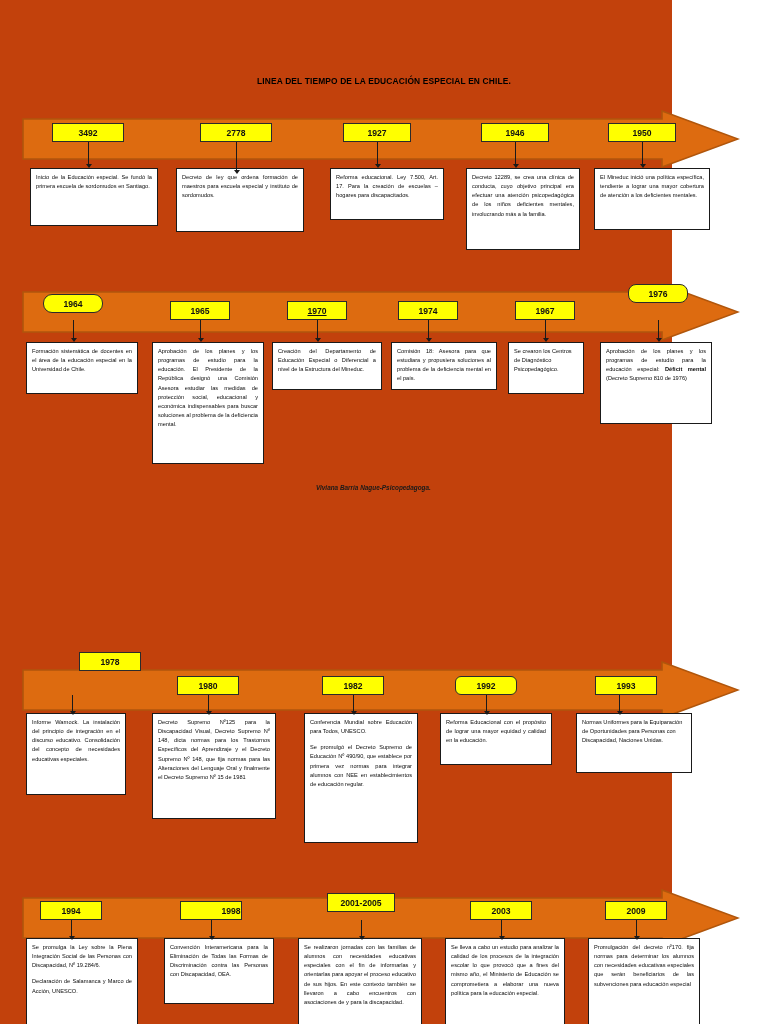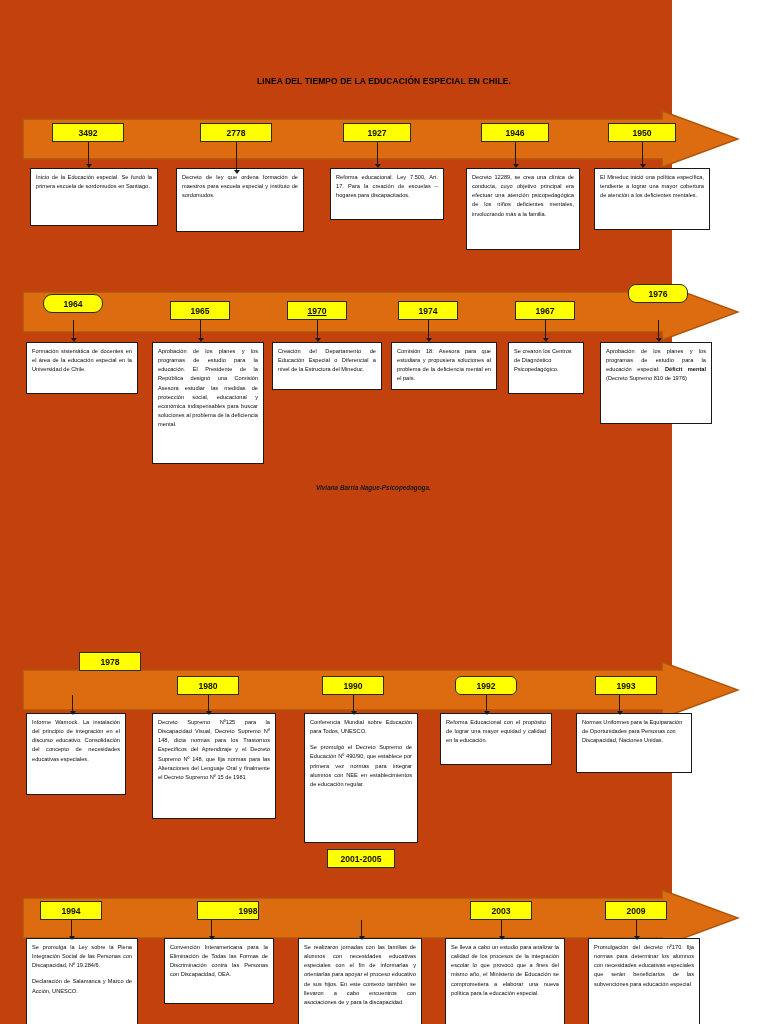--- a/index.html
+++ b/index.html
@@ -202,21 +202,21 @@
 
   <div class="band" style="top:661px;">
     <div class="arrow">
       <svg viewBox="0 0 718 58" preserveAspectRatio="none" aria-hidden="true">
         <polygon points="1,9 640,9 640,1 716,29 640,57 640,49 1,49" fill="#DD6B10" stroke="#B0560C" stroke-width="1.6" stroke-linejoin="miter"></polygon>
       </svg>
     </div>
   </div>
   <div class="year-chip" style="left:41px;  top:652px; width:62px;margin-left:38px;">1978</div>
   <div class="year-chip" style="left:177px; top:676px; width:62px;">1980</div>
-  <div class="year-chip" style="left:322px; top:676px; width:62px;">1990</div>
+  <div class="year-chip" style="left:322px; top:676px; width:62px;">1982</div>
   <div class="year-chip" style="left:455px; top:676px; width:62px;border-radius:6px;">1992</div>
   <div class="year-chip" style="left:588px; top:676px; width:62px;margin-left:7px;">1993</div>
 
   <div class="stem" style="left:72px;  top:695px; height:16px;"></div>
   <div class="stem" style="left:208px; top:695px; height:16px;"></div>
   <div class="stem" style="left:353px; top:695px; height:16px;"></div>
   <div class="stem" style="left:486px; top:695px; height:16px;"></div>
   <div class="stem" style="left:619px; top:695px; height:16px;"></div>
 
   <div class="event-box" style="left:26px;  top:713px; width:100px; height:82px;">
@@ -237,22 +237,22 @@
   </div>
 
   <div class="band" style="top:889px;">
     <div class="arrow">
       <svg viewBox="0 0 718 58" preserveAspectRatio="none" aria-hidden="true">
         <polygon points="1,9 640,9 640,1 716,29 640,57 640,49 1,49" fill="#DD6B10" stroke="#B0560C" stroke-width="1.6" stroke-linejoin="miter"></polygon>
       </svg>
     </div>
   </div>
   <div class="year-chip" style="left:40px;  top:901px; width:62px;">1994</div>
-  <div class="year-chip" style="left:197px; top:901px; width:62px;padding-left:40px;">1998</div>
-  <div class="year-chip" style="left:327px; top:849px; width:68px;">2001-2005</div>
+  <div class="year-chip" style="left:180px; top:901px; width:62px;padding-left:40px;">1998</div>
+  <div class="year-chip" style="left:327px; top:893px; width:68px;">2001-2005</div>
   <div class="year-chip" style="left:470px; top:901px; width:62px;">2003</div>
   <div class="year-chip" style="left:605px; top:901px; width:62px;">2009</div>
 
   <div class="stem" style="left:71px;  top:920px; height:16px;"></div>
   <div class="stem" style="left:211px; top:920px; height:16px;"></div>
   <div class="stem" style="left:361px; top:920px; height:16px;"></div>
   <div class="stem" style="left:501px; top:920px; height:16px;"></div>
   <div class="stem" style="left:636px; top:920px; height:16px;"></div>
 
   <div class="event-box" style="left:26px;  top:938px; width:112px; height:90px;">

